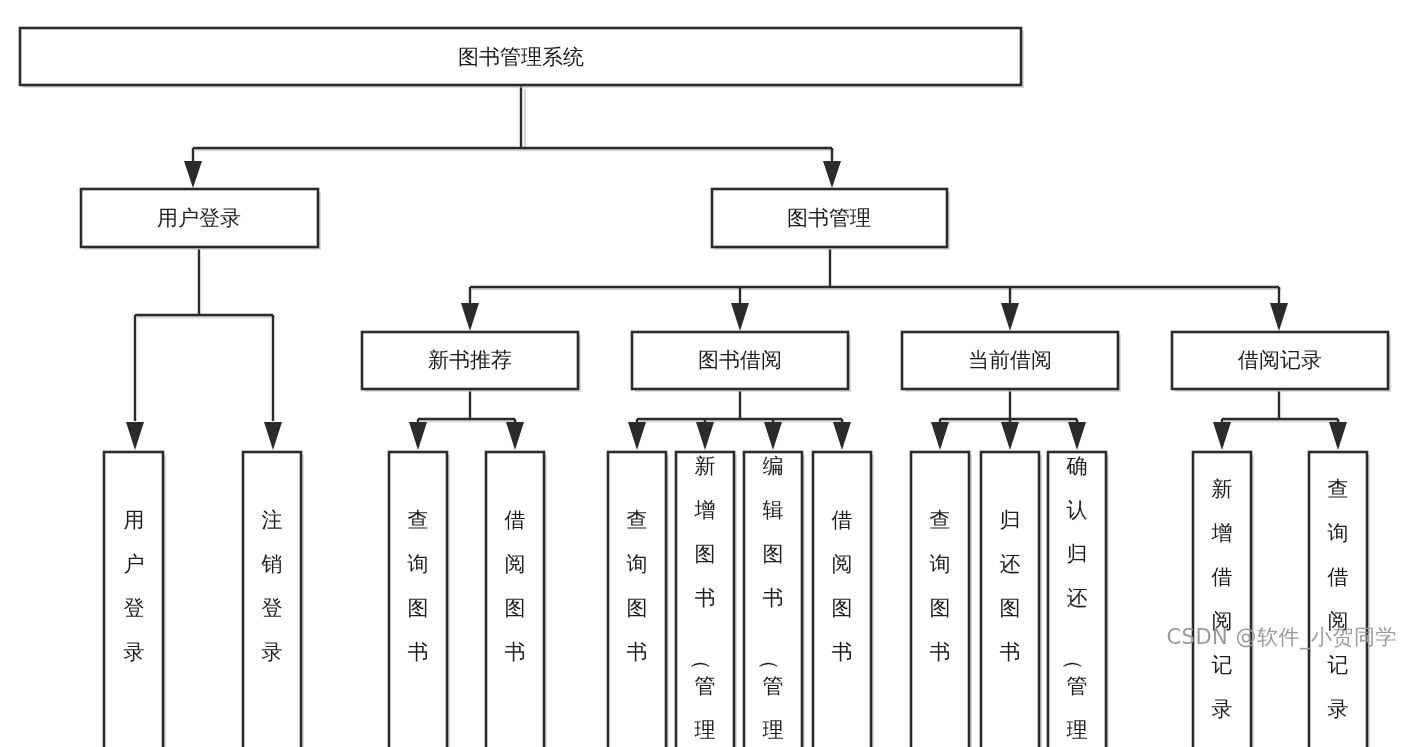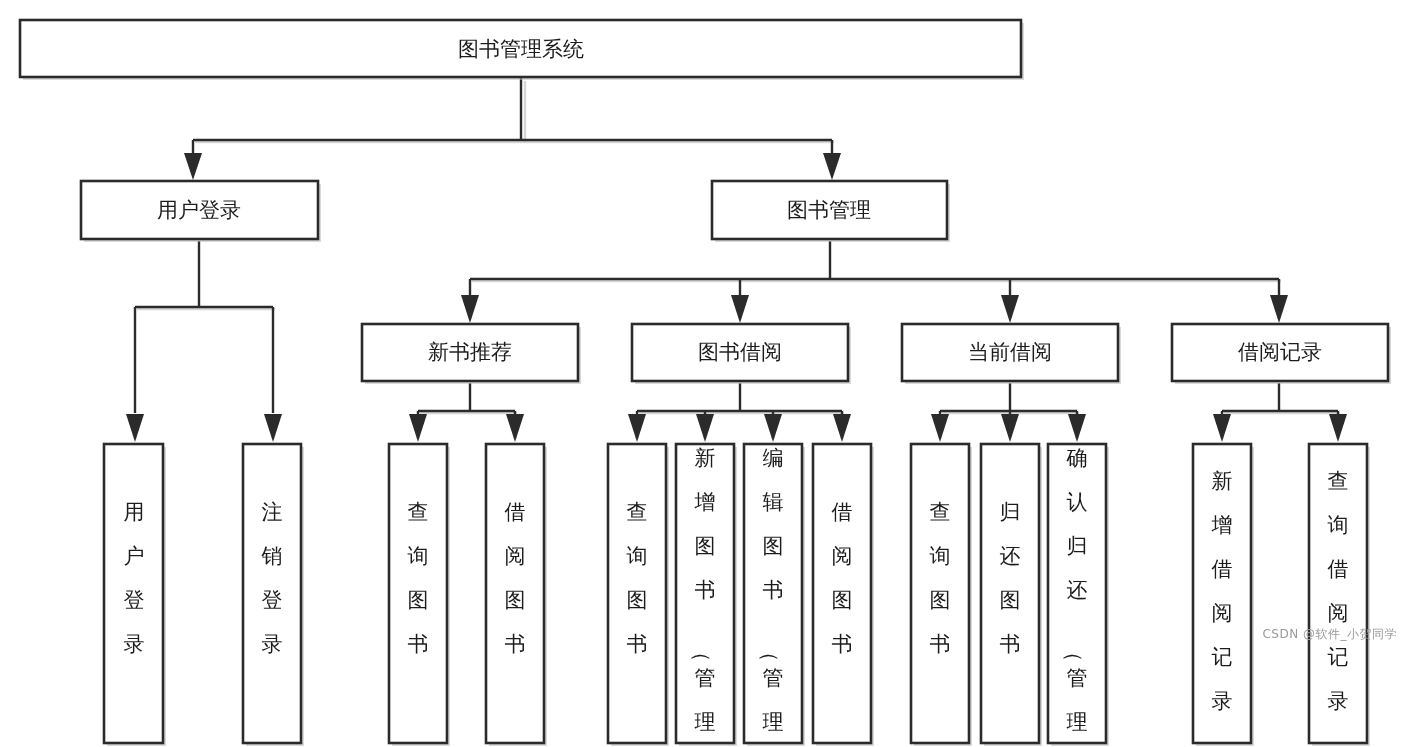--- a/index.html
+++ b/index.html
@@ -10,21 +10,21 @@
   body {
     width: 1405px;
     height: 747px;
     font-family: "DejaVu Sans", "Liberation Sans", sans-serif;
     overflow: hidden;
     position: relative;
   }
   #diagram-root {
     position: absolute;
     left: 0;
-    top: 8px;
+    top: 16px;
     width: 1405px;
     height: 639px;
   }
   svg.flow {
     display: block;
     width: 1405px;
     height: 747px;
   }
   .node-box {
     fill: #ffffff;
@@ -61,21 +61,21 @@
     font-family: "DejaVu Sans", "Liberation Sans", sans-serif;
     font-size: 21px;
     fill: #1c1c1c;
     text-anchor: middle;
   }
   .watermark {
     position: absolute;
     right: 8px;
     bottom: 4px;
     font-family: "DejaVu Sans", "Liberation Sans", sans-serif;
-    font-size: 12px;
+    font-size: 21px;
     color: #9a9a9a;
     letter-spacing: 0.5px;
     white-space: nowrap;
     pointer-events: none;
   }
 </style>
 </head>
 <body>
 
 <div id="diagram-root">

